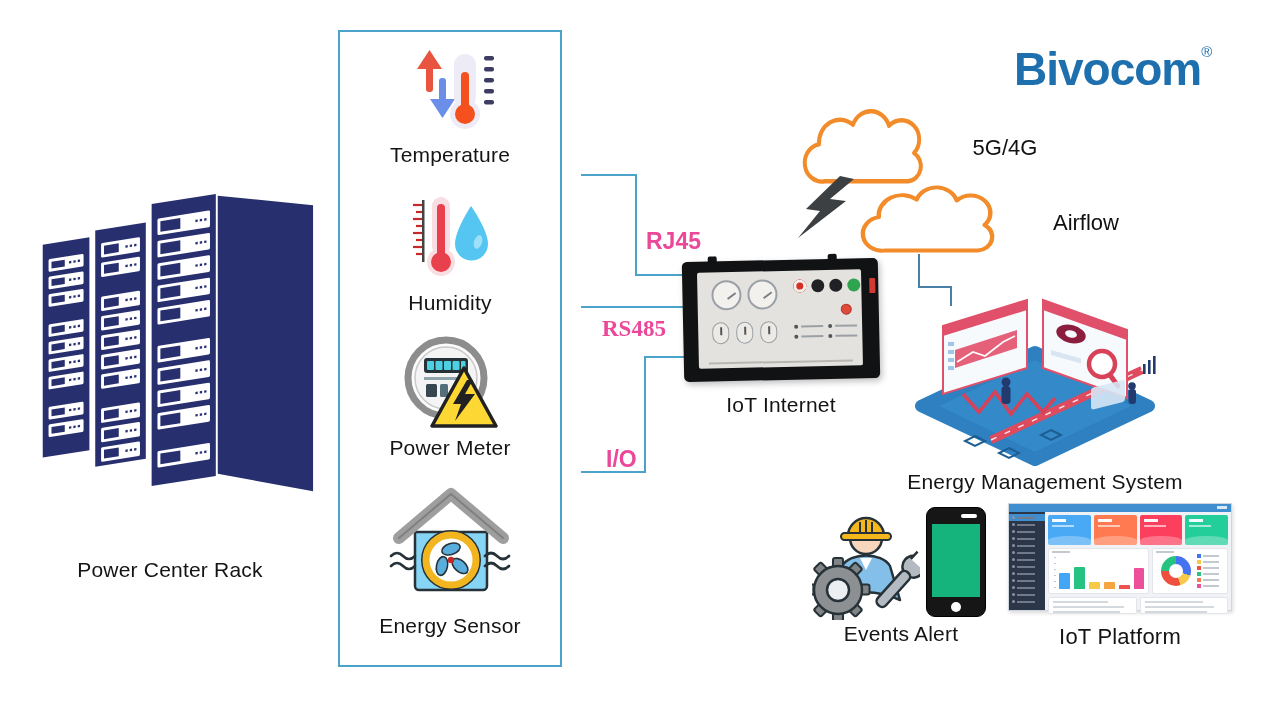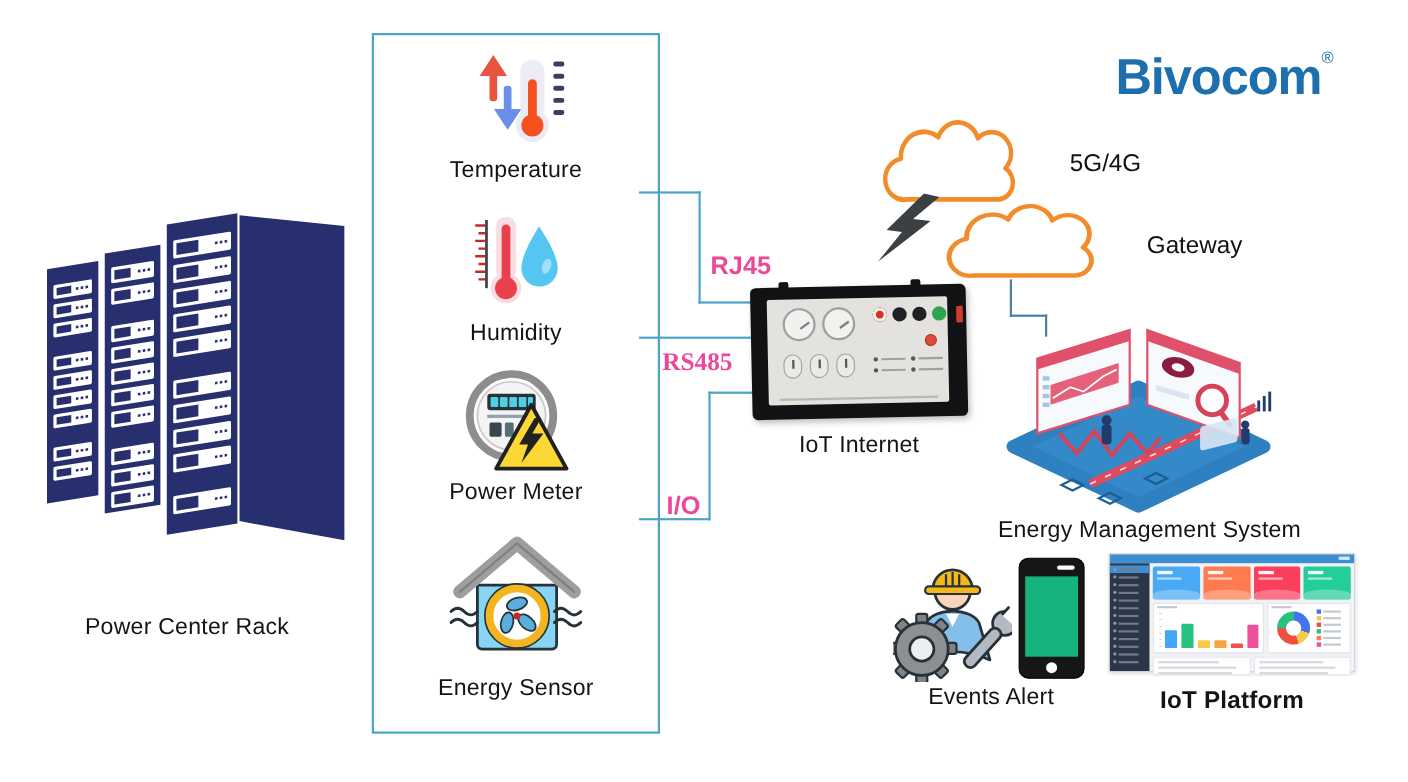--- a/index.html
+++ b/index.html
@@ -240,21 +240,21 @@
         <rect x="167" y="263.3" width="2.4" height="2.4" fill="#272f6f"></rect>
         <rect x="128" y="295" width="54" height="17" rx="1.5" fill="#fff"></rect>
         <rect x="131" y="298" width="20.52" height="11" fill="#272f6f"></rect>
         <rect x="176" y="302.3" width="2.4" height="2.4" fill="#272f6f"></rect>
         <rect x="171.5" y="302.3" width="2.4" height="2.4" fill="#272f6f"></rect>
         <rect x="167" y="302.3" width="2.4" height="2.4" fill="#272f6f"></rect>
       </g>
   </svg>
   <div class="abs caption" style="left:30px; top:558px; width:280px;">Power Center Rack</div>
 
-  <div class="abs sensor-box" style="left:338px; top:30px; width:262px; height:637px;">
+  <div class="abs sensor-box" style="left:338px; top:30px; width:224px; height:637px;">
 
     <div class="sensor" style="top:16px;">
       <svg width="96" height="90" viewBox="0 0 96 90">
         <rect x="24" y="16" width="7" height="28" rx="3" fill="#e8543f"></rect>
         <polygon points="27.5,2 15,21 40,21" fill="#e8543f"></polygon>
         <rect x="37" y="30" width="7" height="24" rx="3" fill="#6b8fe8"></rect>
         <polygon points="40.5,70 28,51 53,51" fill="#6b8fe8"></polygon>
         <rect x="52" y="6" width="22" height="54" rx="11" fill="#ecebf6"></rect>
         <circle cx="63" cy="66" r="15" fill="#ecebf6"></circle>
         <rect x="59" y="24" width="8" height="38" rx="4" fill="#f4511e"></rect>
@@ -405,21 +405,21 @@
   </div>
 
   <svg class="abs" style="left:798px; top:176px;" width="58" height="64" viewBox="0 0 58 64">
     <polygon points="42,0 8,33 22,35 0,62 48,25 32,23 56,3" fill="#3c4043"></polygon>
   </svg>
 
   <div class="abs" style="left:852px; top:180px; width:156px; height:90px;">
     <svg width="156" height="90" viewBox="0 0 140 92" preserveAspectRatio="none">
       <path d="M30 72 A17 17 0 0 1 24 38 A21 21 0 0 1 58 20 A19 19 0 0 1 94 21 A17 17 0 0 1 119 46 A14 14 0 0 1 113 72 Z" fill="#fff" stroke="#f28c2a" stroke-width="4" stroke-linejoin="round" stroke-linecap="round"></path>
     </svg>
-    <span class="cloud-label" style="top:30px;">Gateway</span>
+    <span class="cloud-label" style="top:30px;">Airflow</span>
   </div>
 
   <div class="line steel" style="left:918px; top:254px; width:2px; height:34px;"></div>
   <div class="line steel" style="left:918px; top:286px; width:34px; height:2px;"></div>
   <div class="line steel" style="left:950px; top:286px; width:2px; height:20px;"></div>
 
   <svg class="abs" style="left:905px; top:290px;" width="260" height="178" viewBox="0 0 260 178">
     <path d="M130 62 L244 116 L130 170 L16 116 Z" fill="#2e80c0" stroke="#2e80c0" stroke-width="12" stroke-linejoin="round"></path>
     <path d="M130 70 L226 116 L130 162 L34 116 Z" fill="#3a8fd0" opacity=".55"></path>
     <path d="M86 150 L237 80" stroke="#de4b5e" stroke-width="8" fill="none"></path>
@@ -638,15 +638,15 @@
             </div>
           <div class="list">
               <div style="width:75%"></div>
               <div style="width:88%"></div>
               <div style="width:80%"></div>
             </div>
         </div>
       </div>
     </div>
   </div>
-  <div class="abs caption" style="left:1008px; top:624px; width:224px; font-weight:bold; font-size:22px;">IoT Platform</div>
+  <div class="abs caption" style="left:1008px; top:624px; width:224px; font-weight:normal; font-size:22px;">IoT Platform</div>
 
 </div>
 
 </body></html>

